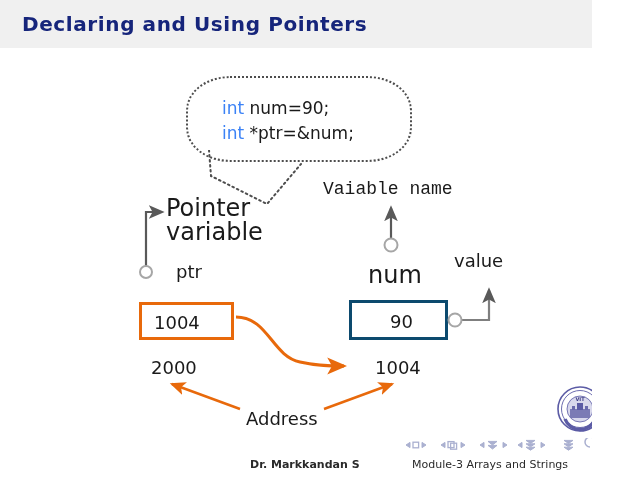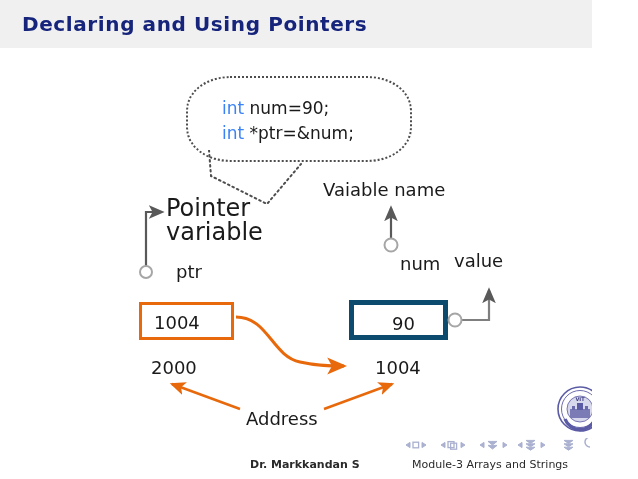--- a/index.html
+++ b/index.html
@@ -73,22 +73,22 @@
     font-family: "DejaVu Sans", sans-serif;
     color: #1a1a1a;
     white-space: nowrap;
   }
   #label-pointer-variable {
     left: 166px; top: 196px;
     font-size: 24px;
     line-height: 24px;
   }
   #label-ptr      { left: 176px; top: 261px; font-size: 18px; }
-  #label-vaiable  { left: 323px; top: 179px; font-size: 18px; }
-  #label-num      { left: 368px; top: 253px; font-size: 18px; margin-left: 32px; }
+  #label-vaiable  { left: 323px; top: 179px; font-size: 18px; font-family: Liberation Mono, monospace; }
+  #label-num      { left: 368px; top: 261px; font-size: 24px; }
   #label-value    { left: 454px; top: 250px; font-size: 18px; }
   #label-addr-left  { left: 151px; top: 357px; font-size: 18px; }
   #label-addr-right { left: 375px; top: 357px; font-size: 18px; }
   #label-address  { left: 246px; top: 408px; font-size: 18px; }
   
   #box-ptr {
     position: absolute;
     left: 139px; top: 302px;
     width: 95px; height: 38px;
     border: 3px solid #e8690b;
@@ -99,21 +99,21 @@
     position: absolute;
     left: 12px; top: 7px;
     font-size: 18px;
     color: #1a1a1a;
     font-family: "DejaVu Sans", sans-serif;
   }
   #box-num {
     position: absolute;
     left: 349px; top: 300px;
     width: 99px; height: 40px;
-    border: 5px solid #0c4a6e;
+    border: 3px solid #0c4a6e;
     background: #ffffff;
     box-sizing: border-box;
   }
   #box-num-value {
     position: absolute;
     left: 0; top: 8px;
     width: 99px;
     text-align: center;
     font-size: 18px;
     color: #1a1a1a;

